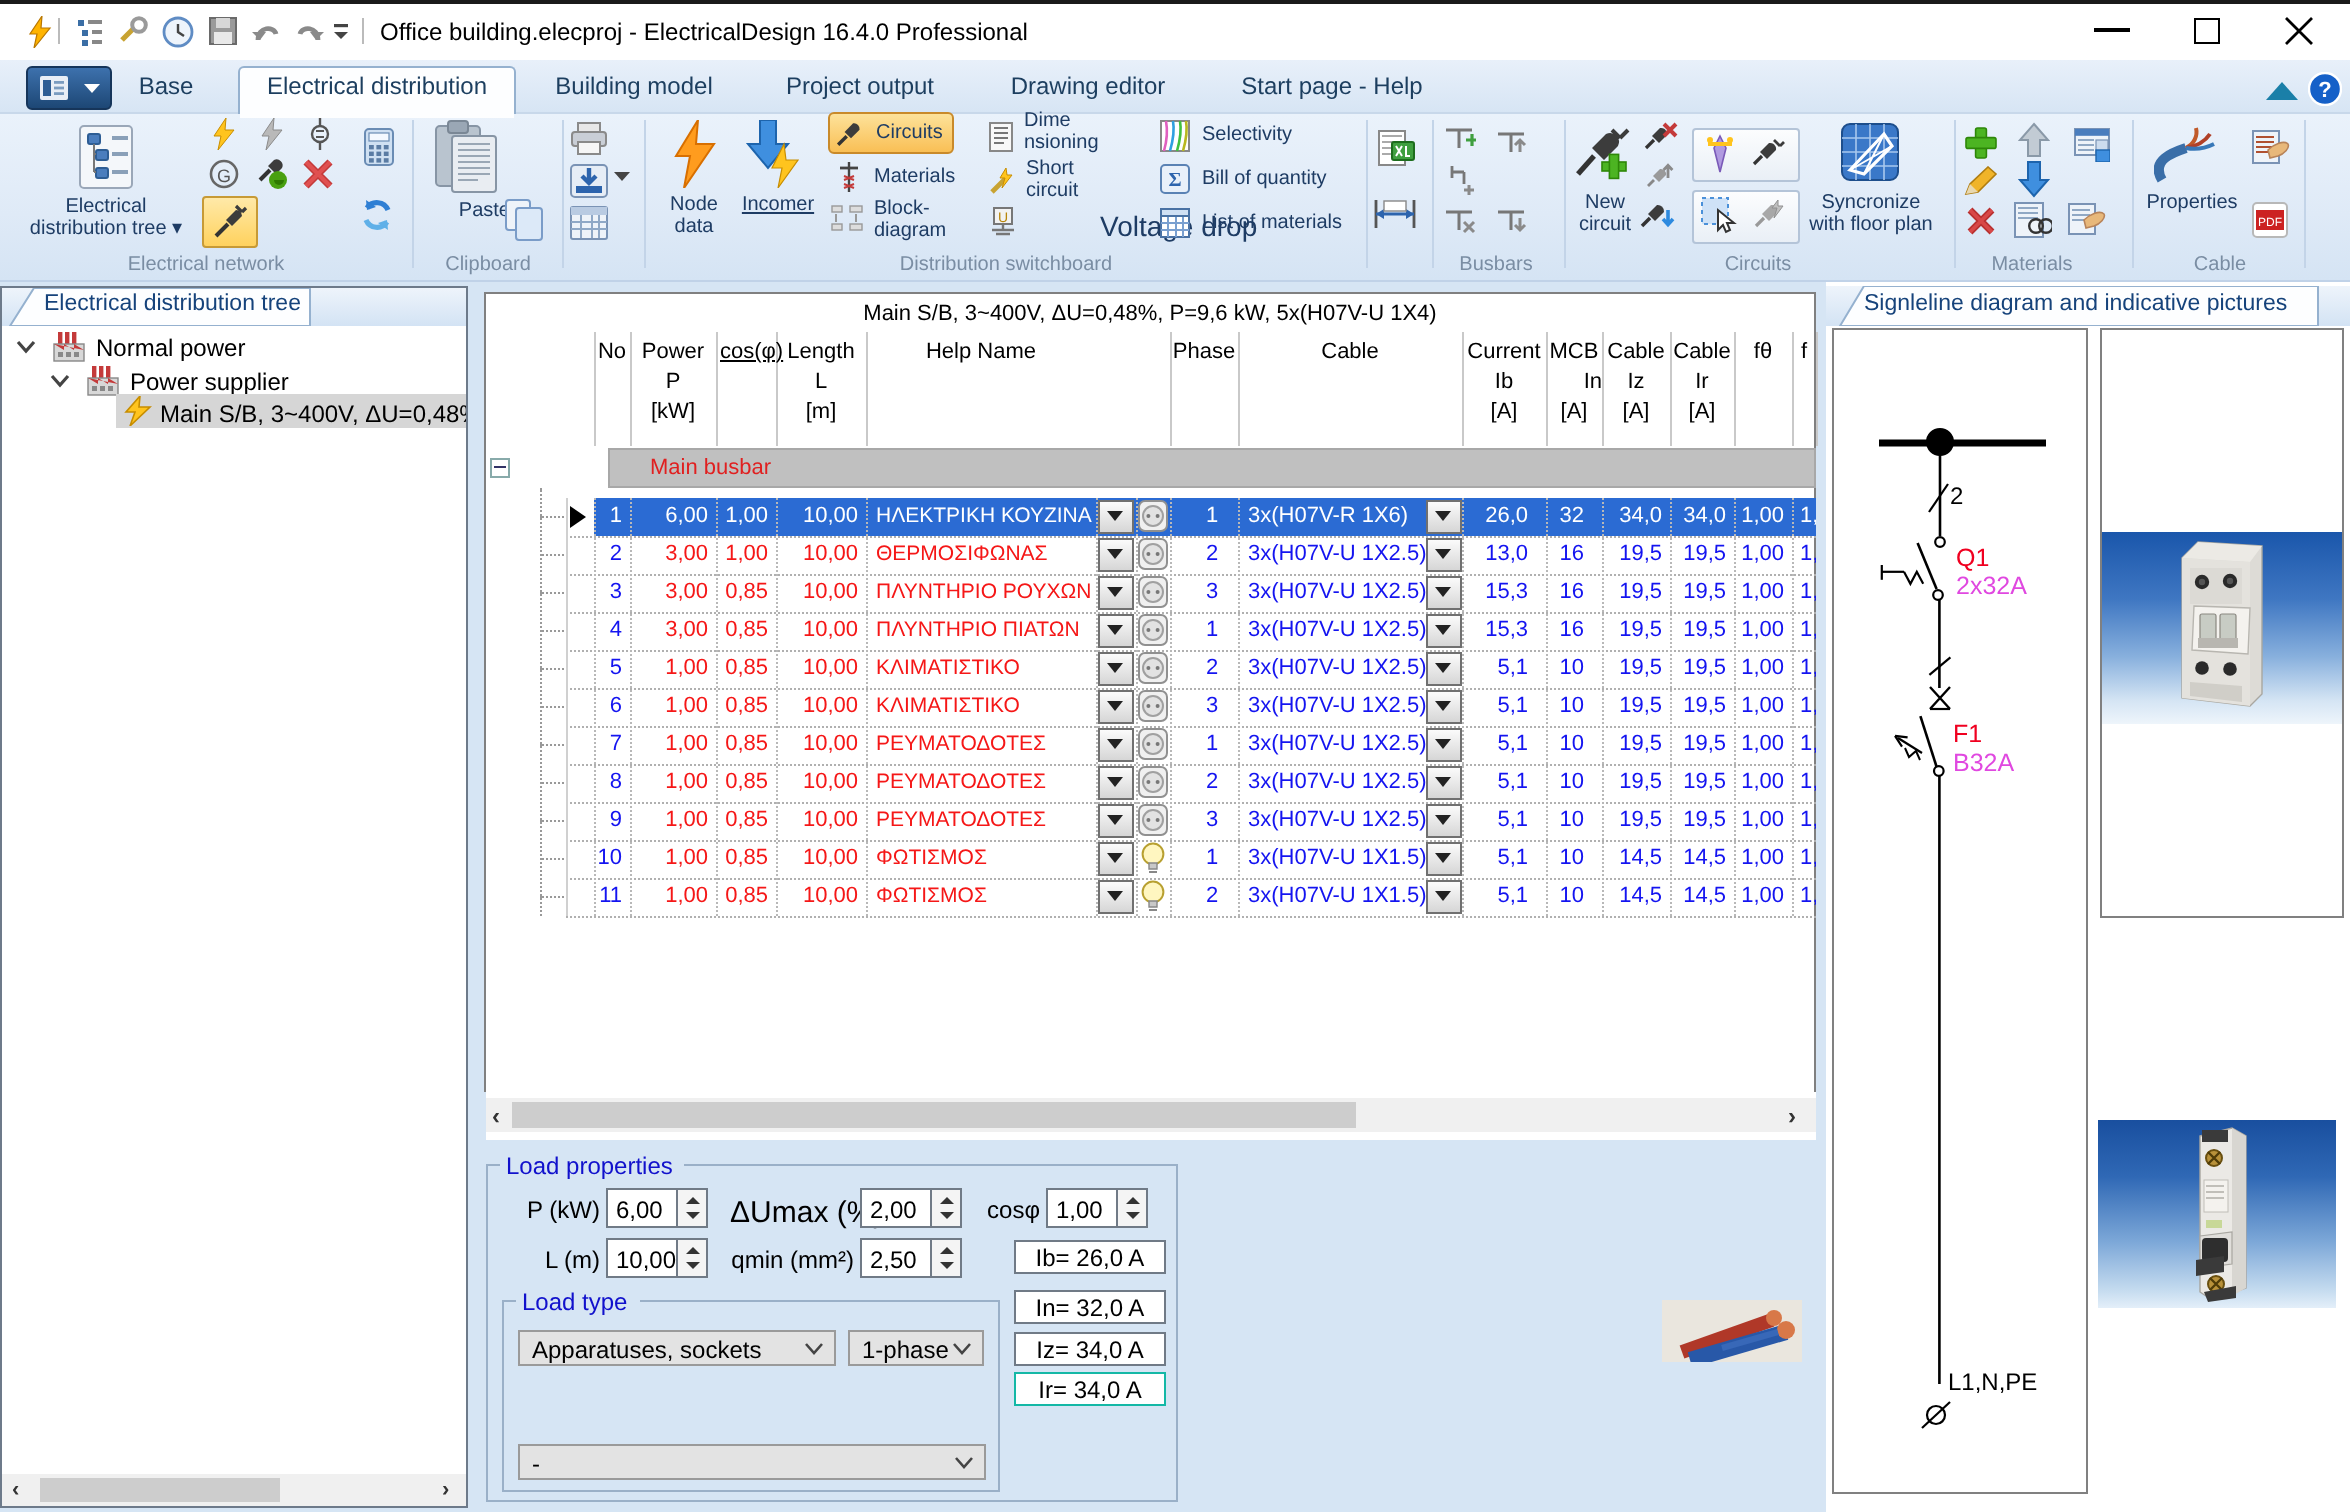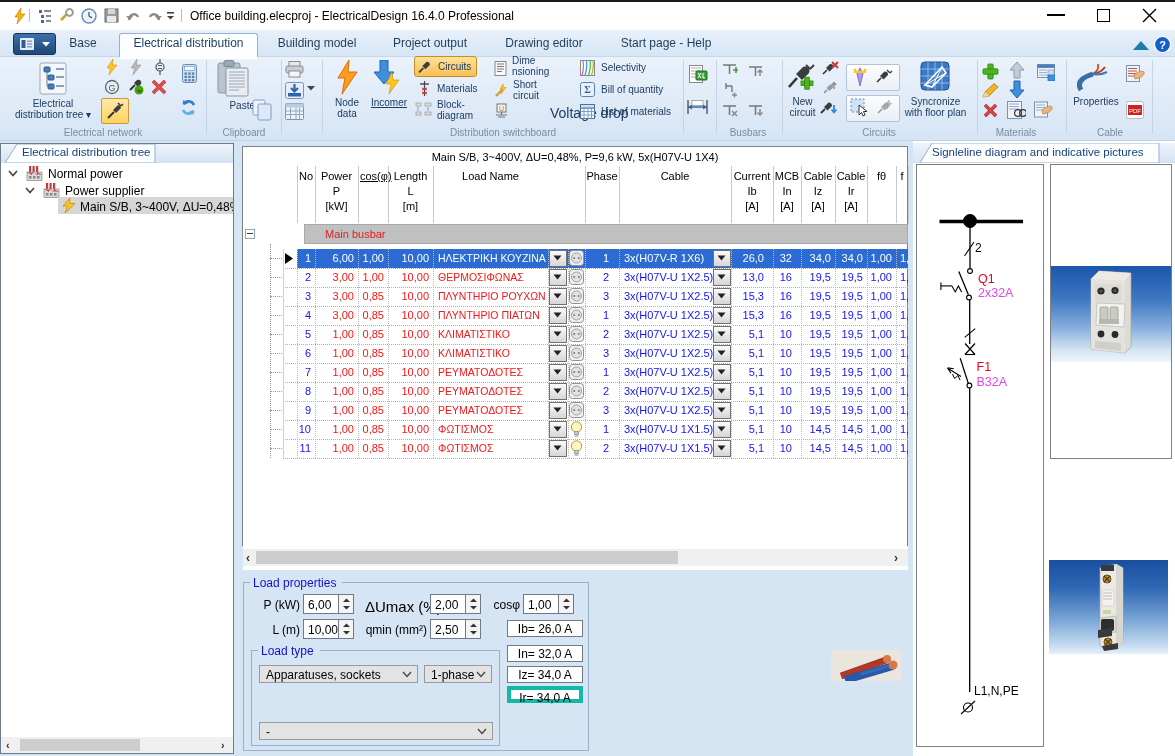--- a/index.html
+++ b/index.html
@@ -459,28 +459,28 @@
 <div class="abs" style="left:896px;top:166px;width:1px;height:57px;background:#c9c9c9;"></div>
 <div class="abs" style="left:908px;top:166px;width:1px;height:57px;background:#c9c9c9;"></div>
 <div class="abs" style="left:297px;top:170px;width:18px;height:13px;text-align:center;font-size:11px;color:#000;">No</div>
 <div class="abs" style="left:315px;top:170px;width:43px;height:13px;text-align:center;font-size:11px;color:#000;">Power</div>
 <div class="abs" style="left:315px;top:185px;width:43px;height:13px;text-align:center;font-size:11px;color:#000;">P</div>
 <div class="abs" style="left:315px;top:200px;width:43px;height:13px;text-align:center;font-size:11px;color:#000;">[kW]</div>
 <div class="abs" style="left:360px;top:170px;width:30px;height:13px;text-align:left;font-size:11px;color:#000;text-decoration:underline;">cos(φ)</div>
 <div class="abs" style="left:388px;top:170px;width:45px;height:13px;text-align:center;font-size:11px;color:#000;">Length</div>
 <div class="abs" style="left:388px;top:185px;width:45px;height:13px;text-align:center;font-size:11px;color:#000;">L</div>
 <div class="abs" style="left:388px;top:200px;width:45px;height:13px;text-align:center;font-size:11px;color:#000;">[m]</div>
-<div class="abs" style="left:433px;top:170px;width:115px;height:13px;text-align:center;font-size:11px;color:#000;">Load Name</div>
+<div class="abs" style="left:433px;top:170px;width:115px;height:13px;text-align:center;font-size:11px;color:#000;">Help Name</div>
 <div class="abs" style="left:585px;top:170px;width:34px;height:13px;text-align:center;font-size:11px;color:#000;">Phase</div>
 <div class="abs" style="left:619px;top:170px;width:112px;height:13px;text-align:center;font-size:11px;color:#000;">Cable</div>
 <div class="abs" style="left:731px;top:170px;width:42px;height:13px;text-align:center;font-size:11px;color:#000;">Current</div>
 <div class="abs" style="left:731px;top:185px;width:42px;height:13px;text-align:center;font-size:11px;color:#000;">Ib</div>
 <div class="abs" style="left:731px;top:200px;width:42px;height:13px;text-align:center;font-size:11px;color:#000;">[A]</div>
 <div class="abs" style="left:773px;top:170px;width:28px;height:13px;text-align:center;font-size:11px;color:#000;">MCB</div>
-<div class="abs" style="left:773px;top:185px;width:28px;height:13px;text-align:center;font-size:11px;color:#000;">In</div>
+<div class="abs" style="left:773px;top:185px;width:28px;height:13px;text-align:right;font-size:11px;color:#000;">In</div>
 <div class="abs" style="left:773px;top:200px;width:28px;height:13px;text-align:center;font-size:11px;color:#000;">[A]</div>
 <div class="abs" style="left:801px;top:170px;width:34px;height:13px;text-align:center;font-size:11px;color:#000;">Cable</div>
 <div class="abs" style="left:801px;top:185px;width:34px;height:13px;text-align:center;font-size:11px;color:#000;">Iz</div>
 <div class="abs" style="left:801px;top:200px;width:34px;height:13px;text-align:center;font-size:11px;color:#000;">[A]</div>
 <div class="abs" style="left:835px;top:170px;width:32px;height:13px;text-align:center;font-size:11px;color:#000;">Cable</div>
 <div class="abs" style="left:835px;top:185px;width:32px;height:13px;text-align:center;font-size:11px;color:#000;">Ir</div>
 <div class="abs" style="left:835px;top:200px;width:32px;height:13px;text-align:center;font-size:11px;color:#000;">[A]</div>
 <div class="abs" style="left:867px;top:170px;width:29px;height:13px;text-align:center;font-size:11px;color:#000;">fθ</div>
 <div class="abs" style="left:896px;top:170px;width:12px;height:13px;text-align:center;font-size:11px;color:#000;">f</div>
 <div class="abs" style="left:304px;top:224px;width:604px;height:20px;background:#c0c0c0;border:1px solid #a8a8a8;"></div>
@@ -939,21 +939,21 @@
 <div class="abs" style="left:357px;top:623px;width:70px;height:13px;font-size:12px;text-align:right;">qmin (mm²)</div>
 <div class="abs" style="left:430px;top:619px;width:36px;height:20px;background:#fff;border:1px solid #707a86;font-size:12px;padding:3px 0 0 4px;">2,50</div>
 <div class="abs" style="left:466px;top:619px;width:15px;height:20px;background:#f4f4f4;border:1px solid #707a86;border-left:none;"></div>
 <svg class="abs" style="left:468px;top:621px" width="11" height="16" viewBox="0 0 11 16">
     <path d="M2 6 L5.5 2.5 L9 6 Z" fill="#333"></path>
     <path d="M2 10 L5.5 13.5 L9 10 Z" fill="#333"></path>
   </svg>
 <div class="abs" style="left:507px;top:620px;width:76px;height:17px;background:#fff;border:1px solid #707a86;font-size:12px;text-align:center;padding-top:1px;">Ib= 26,0 A</div>
 <div class="abs" style="left:507px;top:645px;width:76px;height:17px;background:#fff;border:1px solid #707a86;font-size:12px;text-align:center;padding-top:1px;">In= 32,0 A</div>
 <div class="abs" style="left:507px;top:666px;width:76px;height:17px;background:#fff;border:1px solid #707a86;font-size:12px;text-align:center;padding-top:1px;">Iz= 34,0 A</div>
-<div class="abs" style="left:507px;top:686px;width:76px;height:17px;background:#fff;border:4px solid #14b8a6;font-size:12px;text-align:center;padding-top:1px;">Ir= 34,0 A</div>
+<div class="abs" style="left:507px;top:686px;width:76px;height:17px;background:#fff;border:1px solid #14b8a6;font-size:12px;text-align:center;padding-top:1px;">Ir= 34,0 A</div>
 <div class="abs" style="left:251px;top:650px;width:249px;height:96px;border:1px solid #9ab0c8;"></div>
 <div class="abs" style="left:258px;top:644px;width:62px;height:13px;background:#d6e5f4;font-size:12px;color:#1111cc;padding-left:3px;">Load type</div>
 <div class="abs" style="left:259px;top:665px;width:159px;height:18px;background:#e3e3e3;border:1px solid #9a9a9a;font-size:12px;padding:2px 0 0 6px;color:#000;">Apparatuses, sockets</div>
 <svg class="abs" style="left:402px;top:671px" width="10" height="7" viewBox="0 0 10 7">
     <path d="M1 1 L5 5.5 L9 1" stroke="#444" stroke-width="1.3" fill="none"></path>
   </svg>
 <div class="abs" style="left:424px;top:665px;width:68px;height:18px;background:#e3e3e3;border:1px solid #9a9a9a;font-size:12px;padding:2px 0 0 6px;color:#000;">1-phase</div>
 <svg class="abs" style="left:476px;top:671px" width="10" height="7" viewBox="0 0 10 7">
     <path d="M1 1 L5 5.5 L9 1" stroke="#444" stroke-width="1.3" fill="none"></path>
   </svg>

